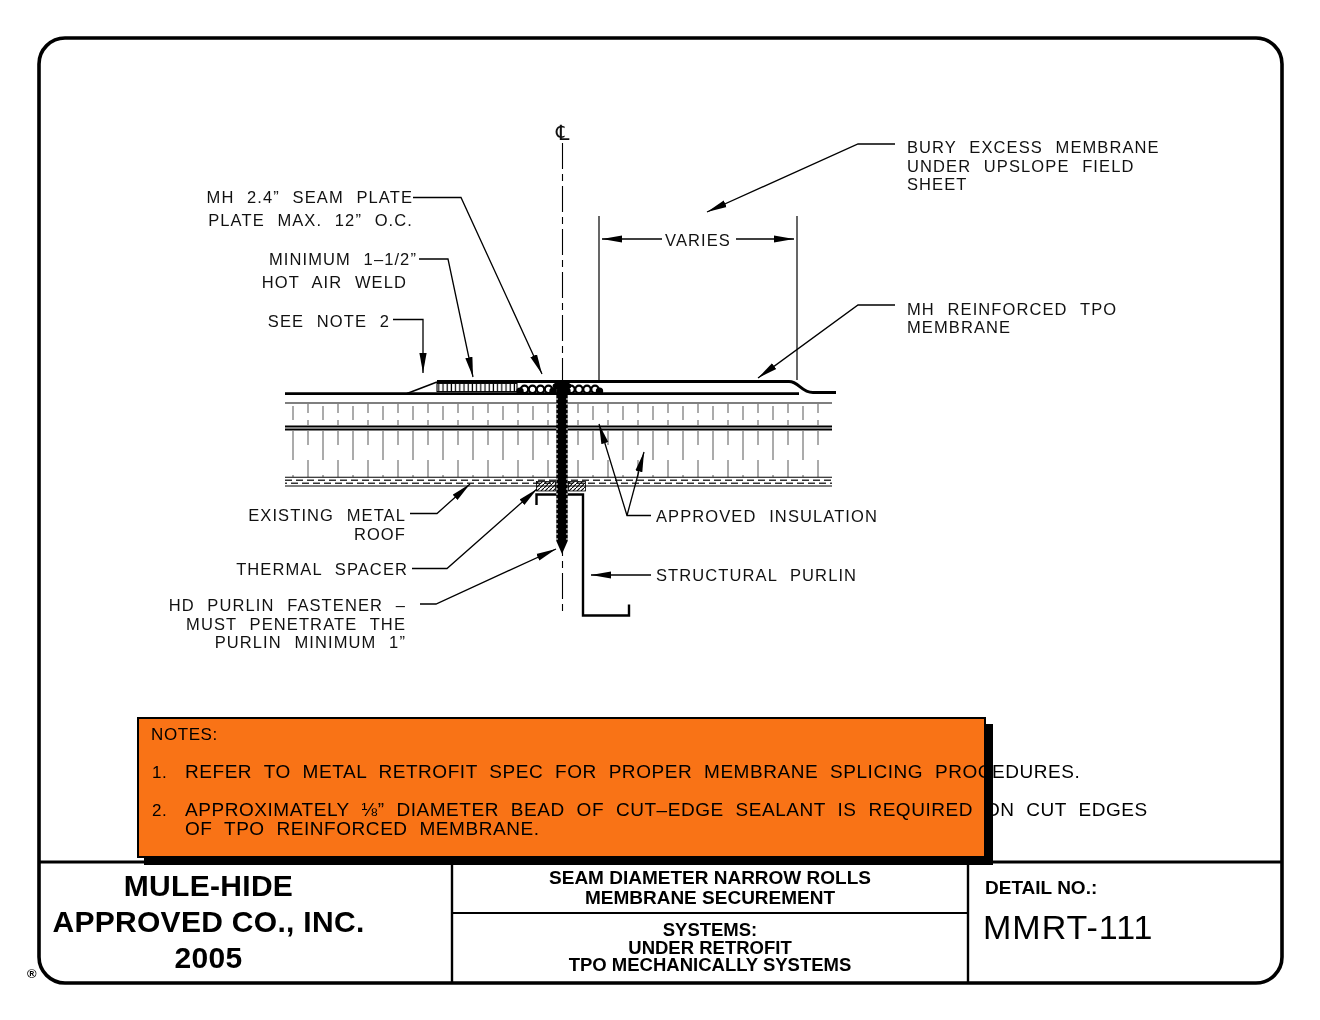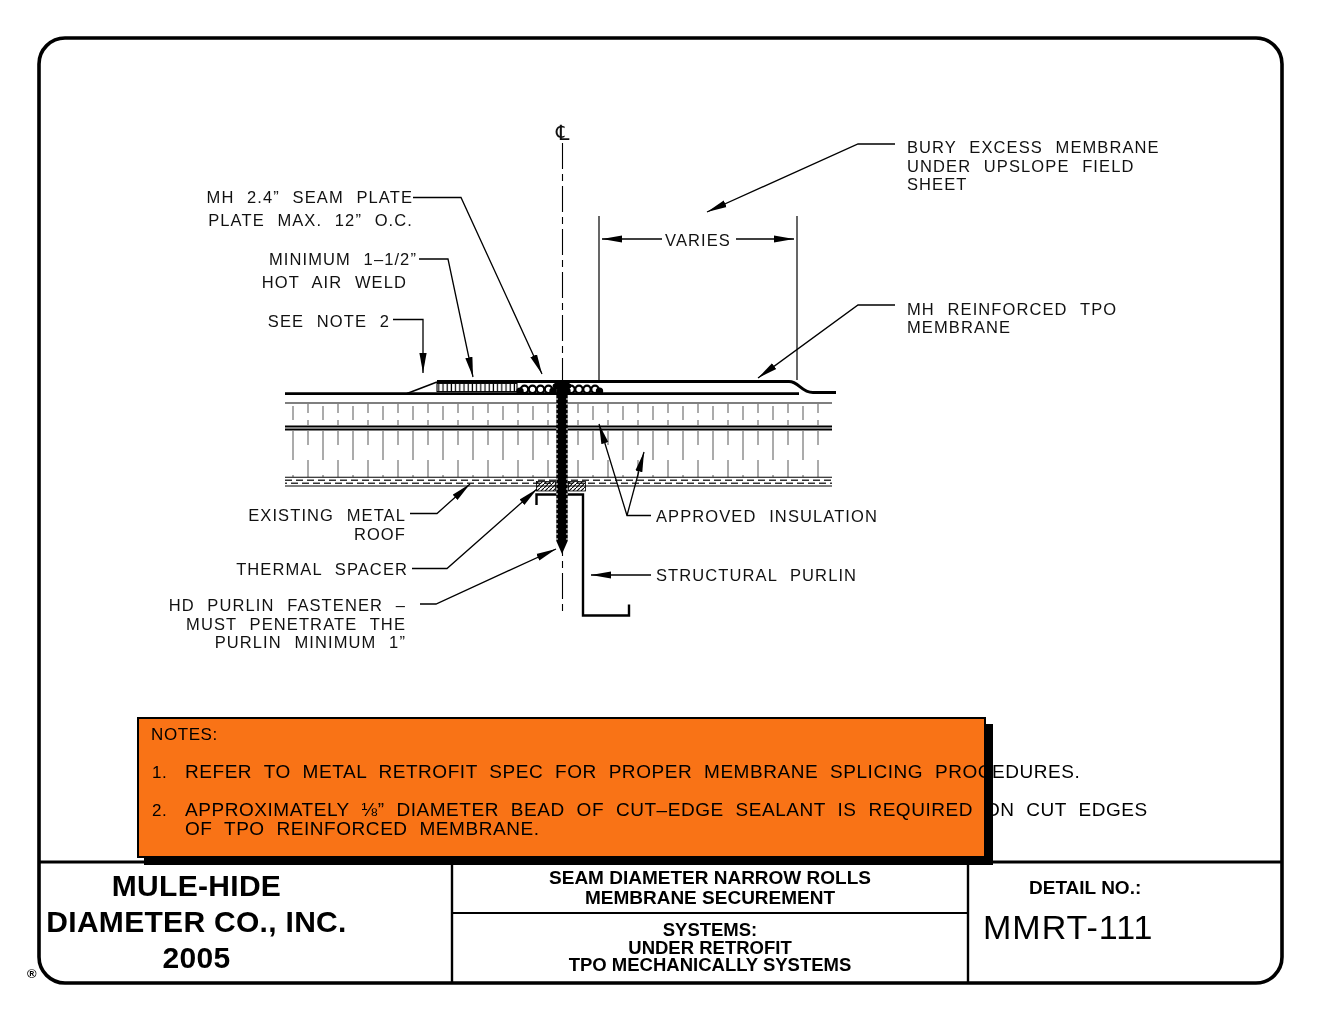--- a/index.html
+++ b/index.html
@@ -14,24 +14,24 @@
   
   .notes-box{position:absolute;left:137px;top:717px;width:849px;height:141px;background:#f97316;
         border:2.2px solid #000;box-shadow:7px 7px 0 0 #000;box-sizing:border-box;}
   .notes-box .nt{position:absolute;left:12px;top:6px;font-size:17px;letter-spacing:.6px;}
   .notes-box .num{position:absolute;left:13px;font-size:17px;letter-spacing:.6px;}
   .notes-box .ntext{position:absolute;left:46px;width:795px;font-size:19px;
         letter-spacing:.55px;word-spacing:6px;line-height:18.5px;white-space:nowrap;}
   
   .tb-cell{position:absolute;display:flex;flex-direction:column;align-items:center;
         justify-content:center;text-align:center;font-weight:bold;}
-  .tb-company{left:28px;top:863px;width:337px;height:118px;font-size:30px;line-height:36px;letter-spacing:.3px;}
+  .tb-company{left:40px;top:863px;width:337px;height:118px;font-size:30px;line-height:36px;letter-spacing:.3px;}
   .tb-midtop{left:453px;top:862px;width:514px;height:51px;font-size:19px;line-height:20px;}
   .tb-midbot{left:453px;top:913px;width:514px;height:69px;font-size:18.5px;line-height:17.5px;}
-  .tb-detail-label{position:absolute;left:985px;top:877px;font-size:19px;font-weight:bold;margin-left:44px;}
+  .tb-detail-label{position:absolute;left:985px;top:877px;font-size:19px;font-weight:bold;}
   .tb-detail-no{position:absolute;left:983px;top:908px;font-size:34px;font-weight:normal;letter-spacing:1px;}
   .reg-mark{position:absolute;left:27px;top:966px;font-size:13px;font-weight:bold;}
 </style>
 </head>
 <body>
 
 <div id="page">
 
   <svg width="1320" height="1020" viewBox="0 0 1320 1020">
     <defs>
@@ -169,21 +169,21 @@
     <div class="ntext" style="top:44px">REFER TO METAL RETROFIT SPEC FOR PROPER MEMBRANE SPLICING PROCEDURES.</div>
     <div class="num" style="top:82px">2.</div>
     <div class="ntext" style="top:82px">
       <div>APPROXIMATELY ⅛” DIAMETER BEAD OF CUT–EDGE SEALANT IS REQUIRED ON CUT EDGES</div>
       <div>OF TPO REINFORCED MEMBRANE.</div>
     </div>
   </div>
 
   <div class="tb-cell tb-company">
     <div>MULE-HIDE</div>
-    <div>DIAMETER CO., INC.</div>
+    <div>APPROVED CO., INC.</div>
     <div>2005</div>
   </div>
   <div class="tb-cell tb-midtop">
     <div>SEAM DIAMETER NARROW ROLLS</div>
     <div>MEMBRANE SECUREMENT</div>
   </div>
   <div class="tb-cell tb-midbot">
     <div>SYSTEMS:</div>
     <div>UNDER RETROFIT</div>
     <div>TPO MECHANICALLY SYSTEMS</div>

